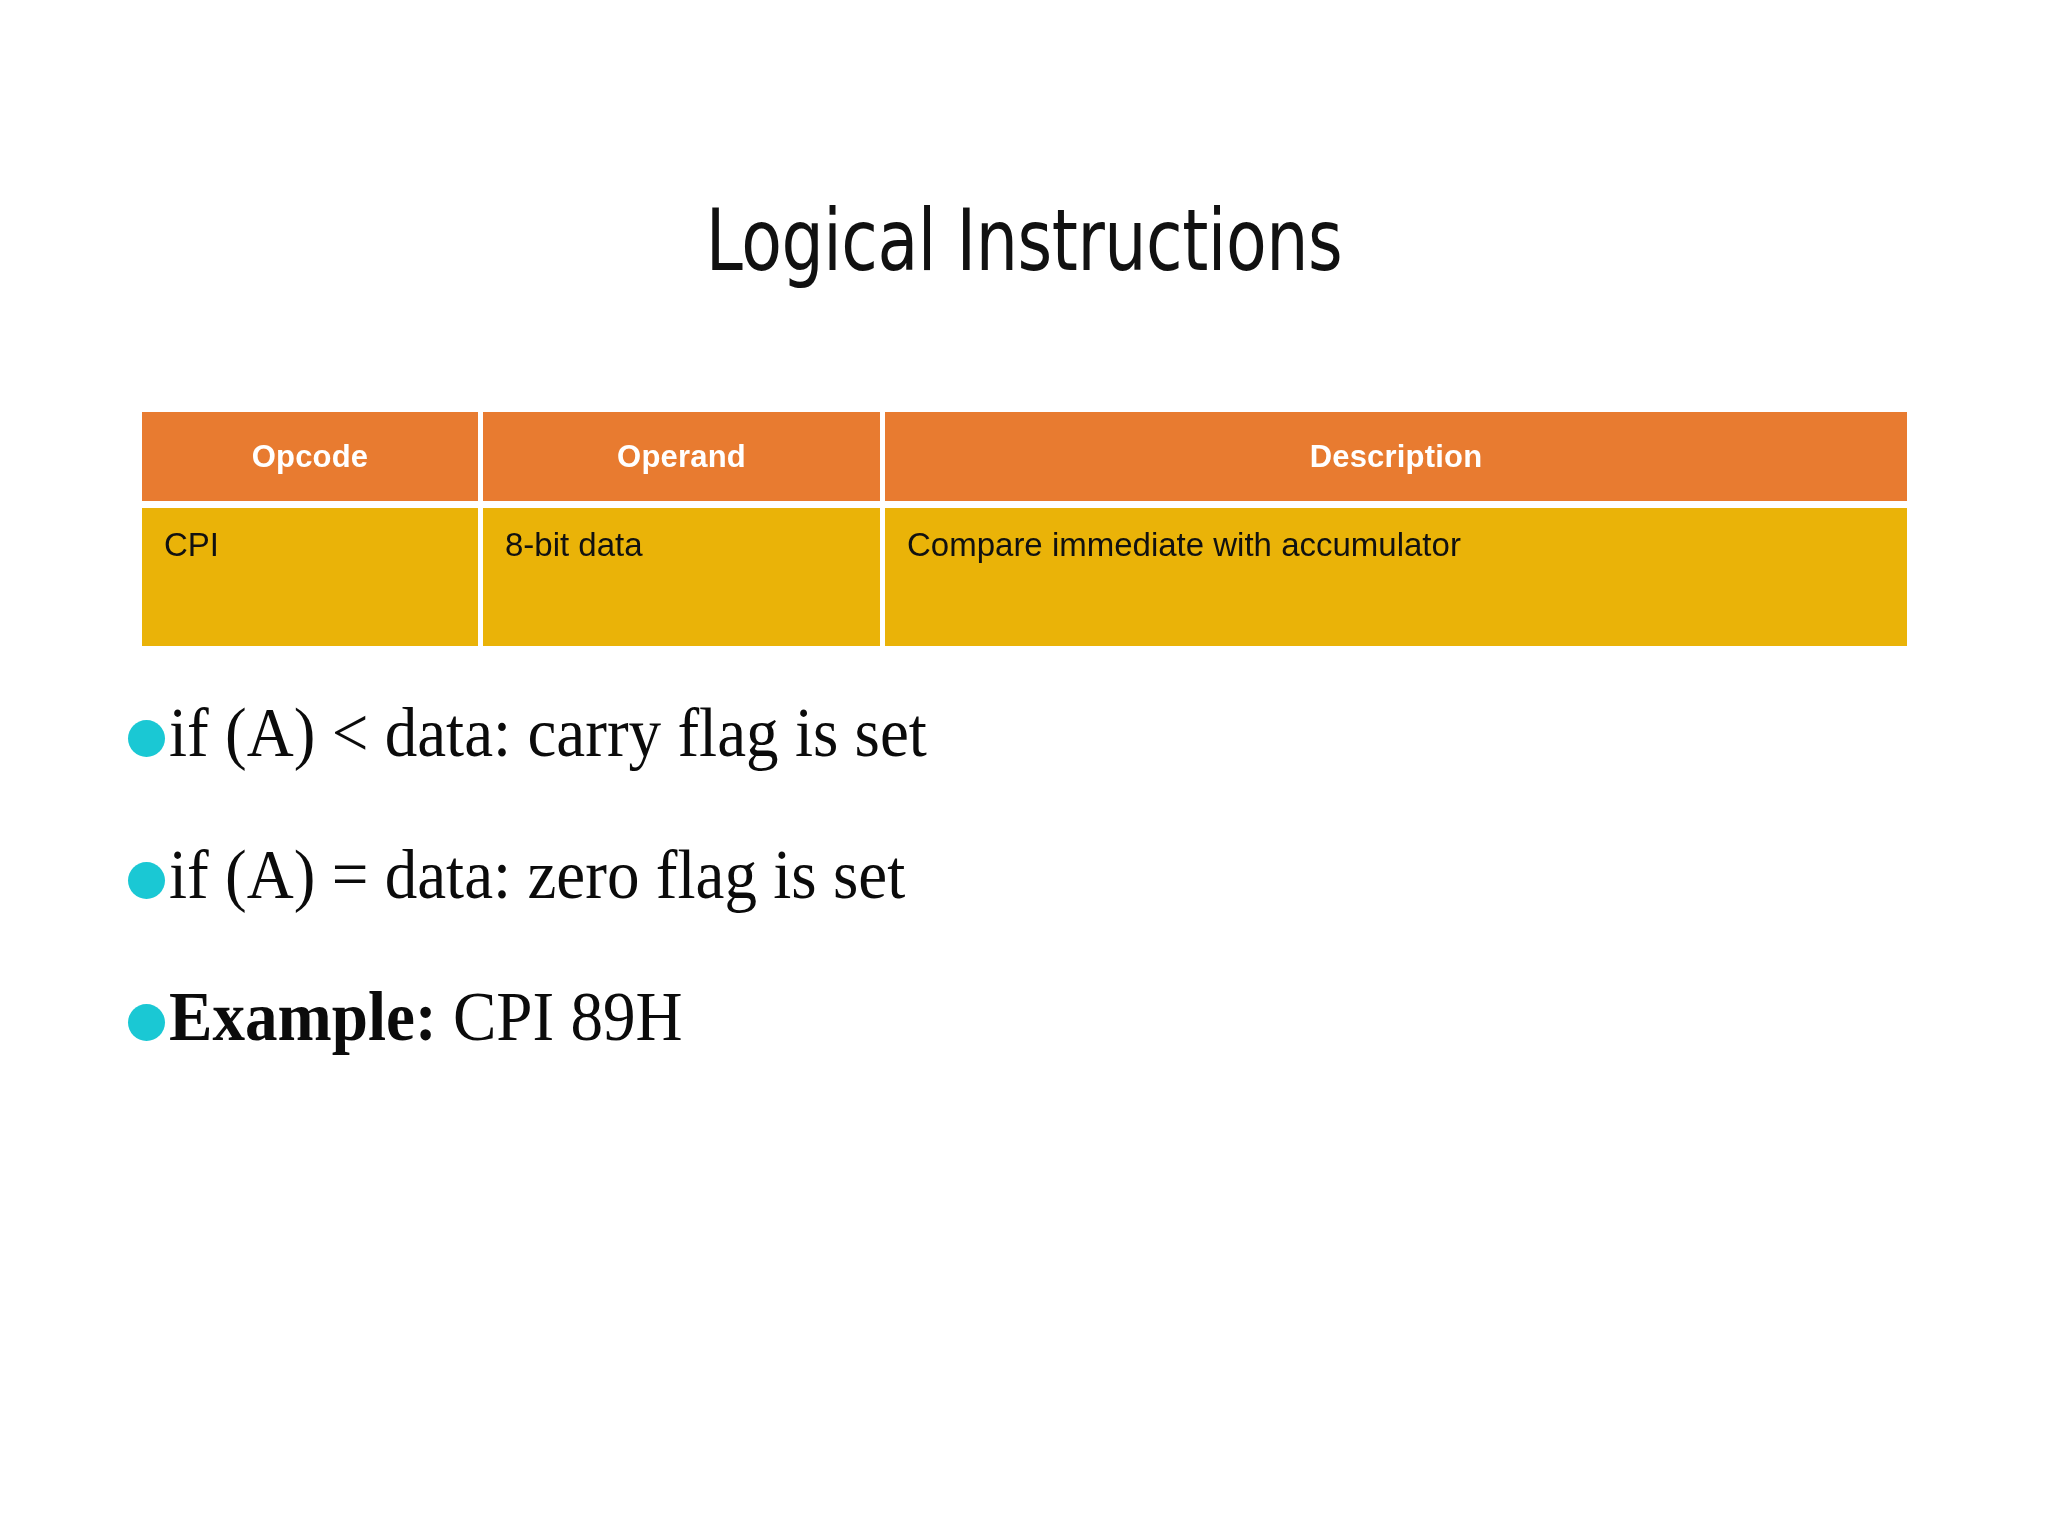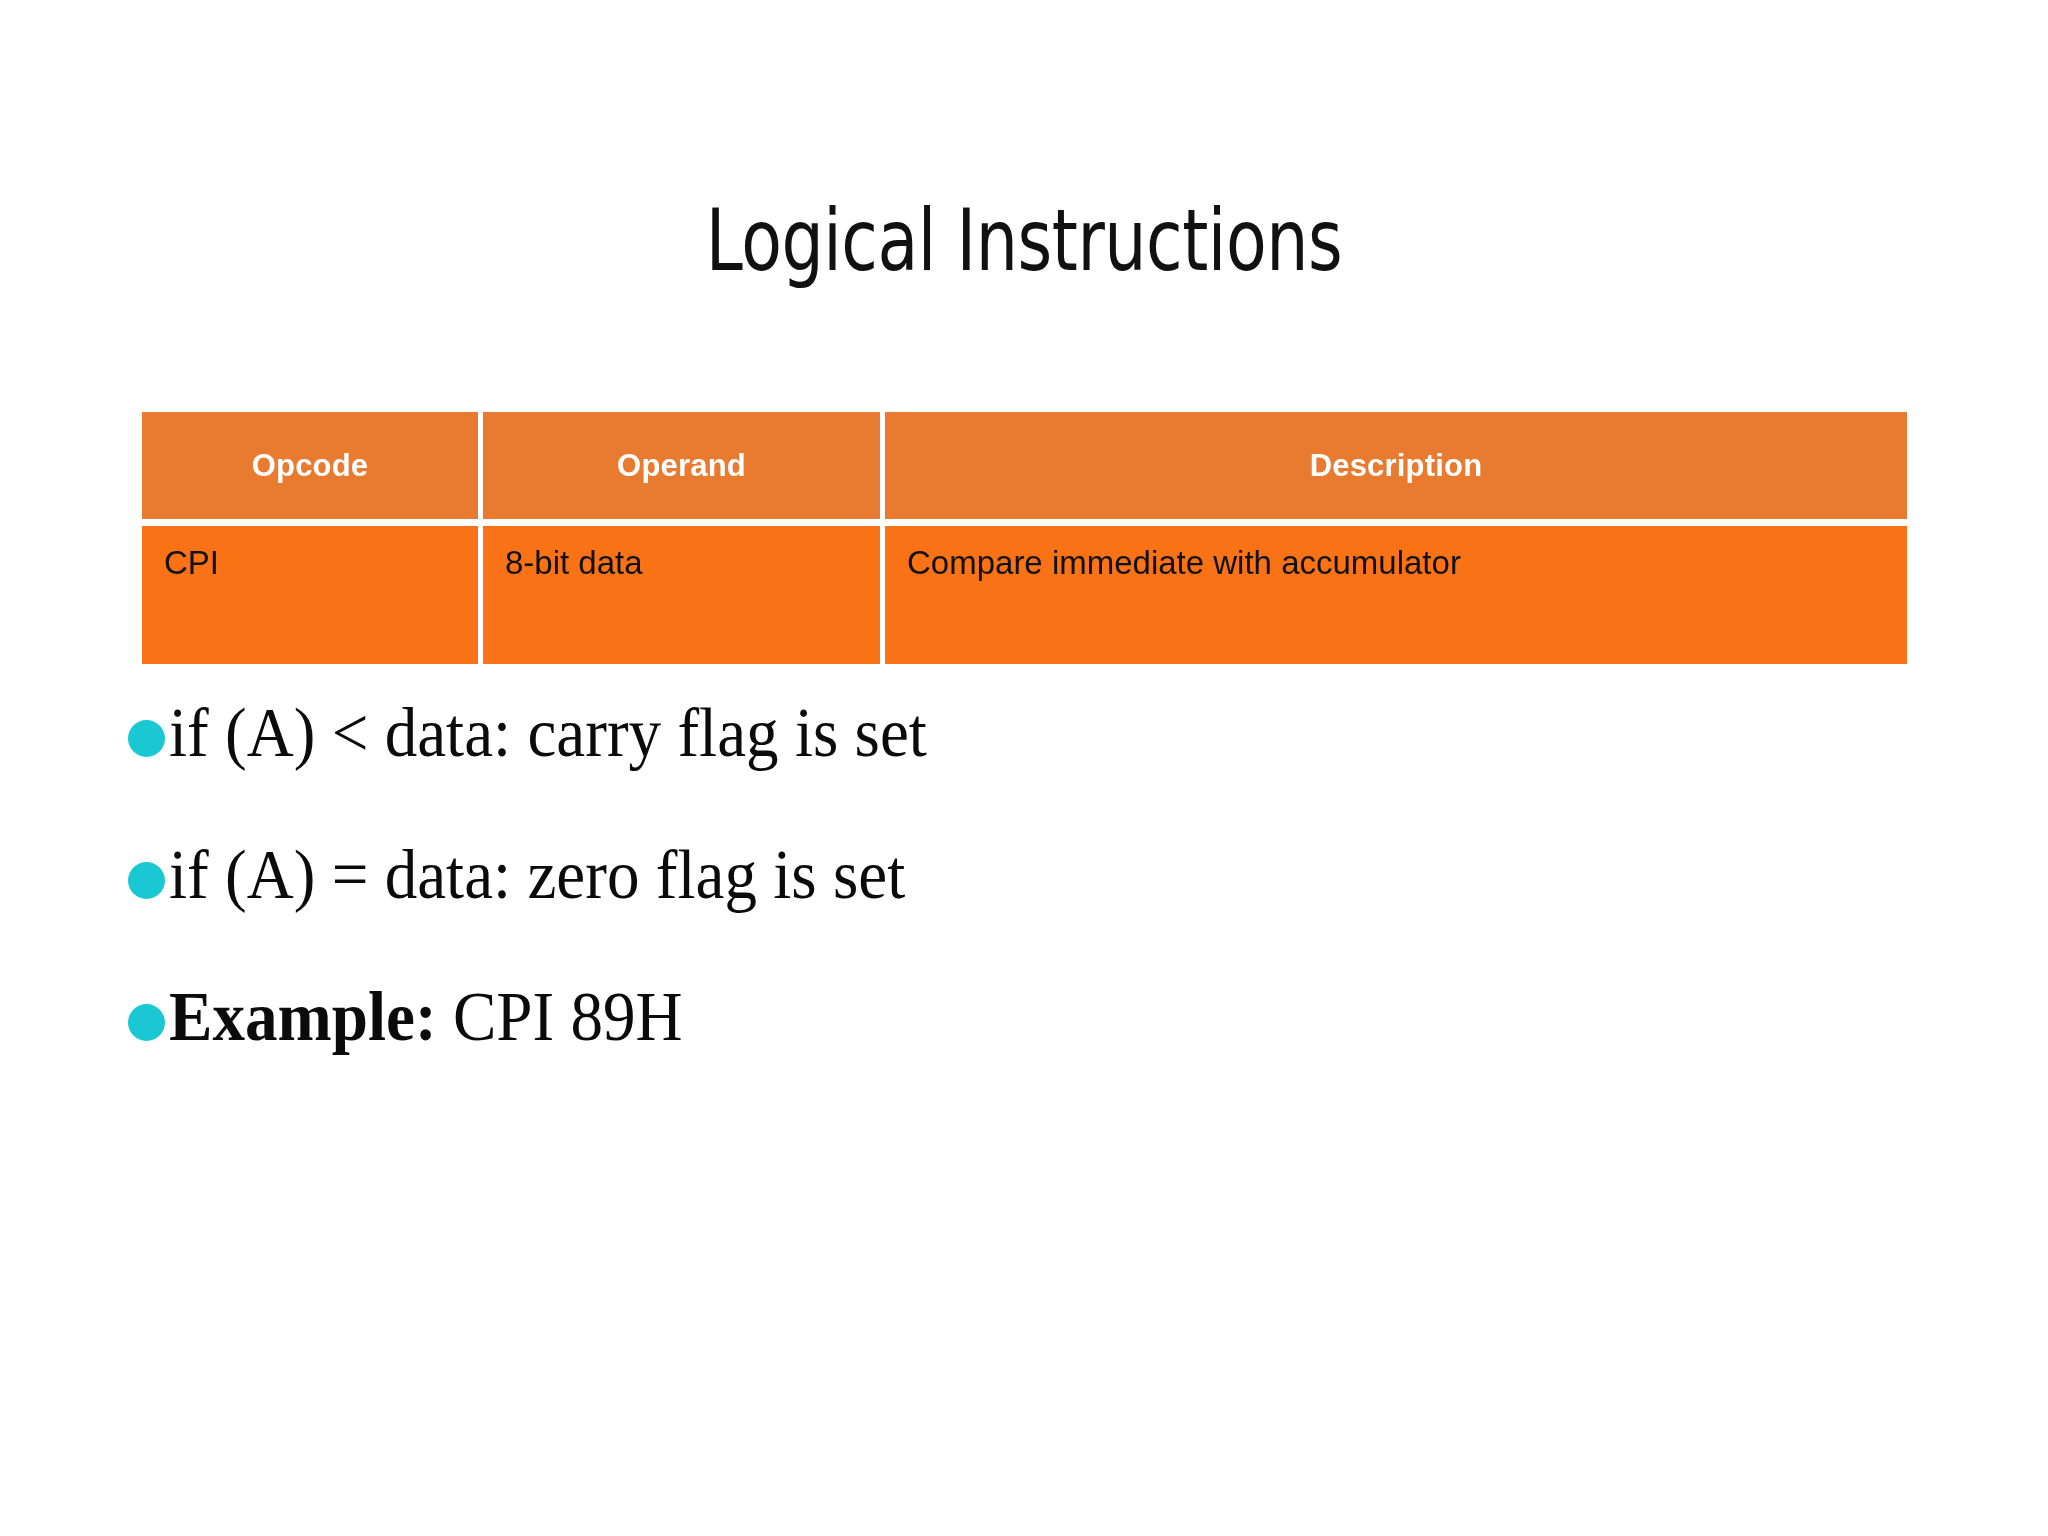--- a/index.html
+++ b/index.html
@@ -54,31 +54,31 @@
   .instr-table col.c-operand { width: 402px; }
   .instr-table col.c-desc { width: 1022px; }
 
   .instr-table thead th {
     background: #E87B30;
     color: #ffffff;
     font-family: "Liberation Sans", sans-serif;
     font-weight: bold;
     font-size: 31px;
     height: 73px;
-    padding: 17px;
+    padding: 8px;
     text-align: center;
     vertical-align: middle;
     border-right: 5px solid #ffffff;
     border-bottom: 7px solid #ffffff;
     letter-spacing: 0.2px;
   }
   .instr-table thead th:last-child { border-right: none; }
 
   .instr-table tbody td {
-    background: #f97316;
+    background: #eab308;
     color: #111111;
     font-family: "Liberation Sans", sans-serif;
     font-weight: normal;
     font-size: 33px;
     height: 138px;
     padding: 0 0 0 22px;
     text-align: left;
     vertical-align: top;
     border-right: 5px solid #ffffff;
   }

